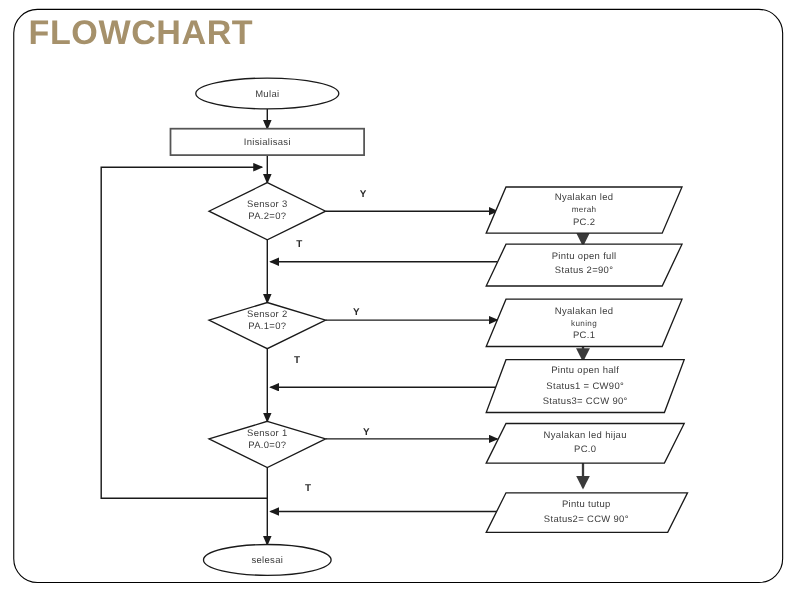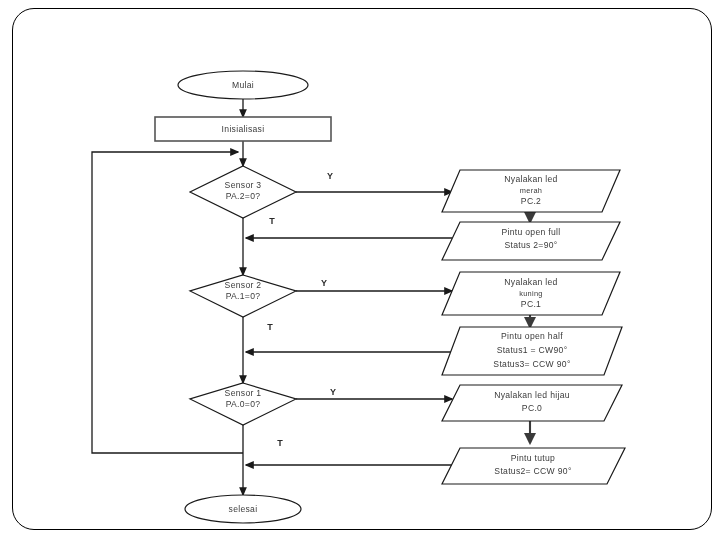--- a/index.html
+++ b/index.html
@@ -88,20 +88,21 @@
     font-weight: bold;
   }
 </style>
 </head>
 <body>
 
 <div id="slide">
 
   <div id="slide-frame"></div>
 
+  <div id="page-title">FLOWCHART</div>
 
   <svg id="flow-canvas" viewBox="0 0 720 540">
     <defs>
       <marker id="arrow" markerWidth="7" markerHeight="7" refX="6" refY="3" orient="auto" markerUnits="strokeWidth">
         <path d="M0,0 L7,3 L0,6 z" fill="#1a1a1a"></path>
       </marker>
       <marker id="arrow-thick" markerWidth="6" markerHeight="6" refX="5" refY="3" orient="auto" markerUnits="strokeWidth">
         <path d="M0,0 L6,3 L0,6 z" fill="#3a3a3a"></path>
       </marker>
     </defs>

